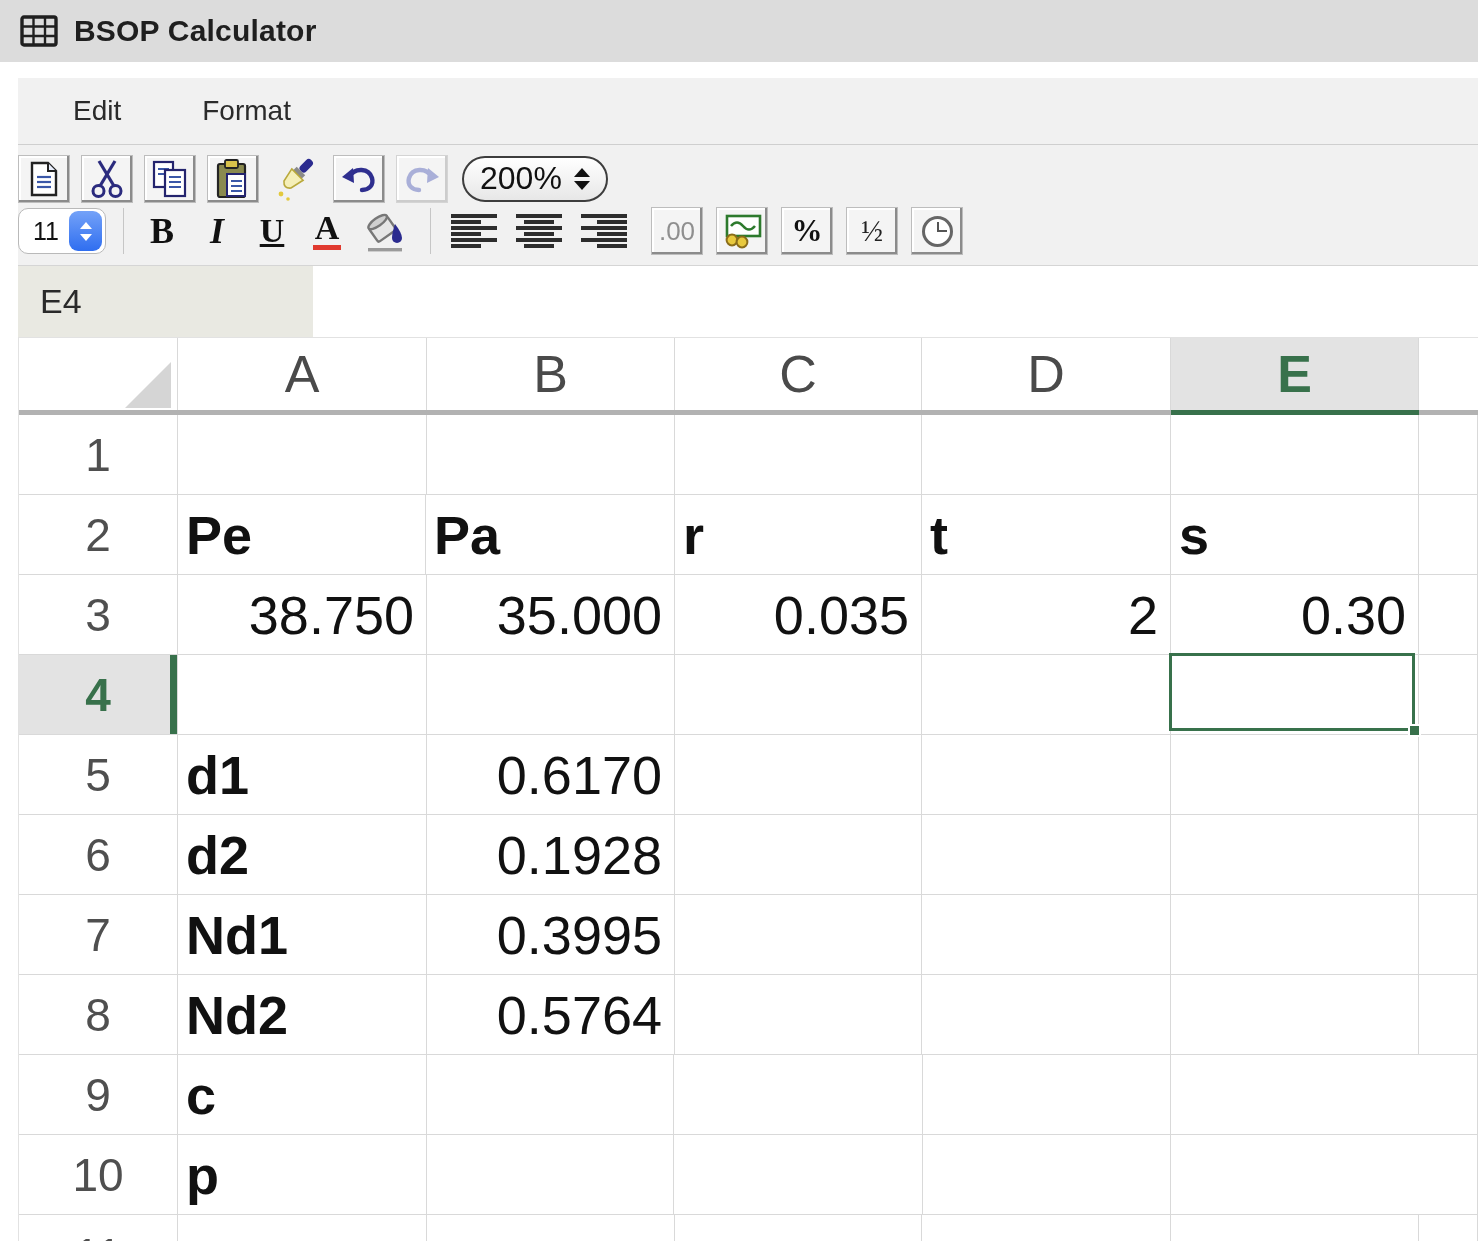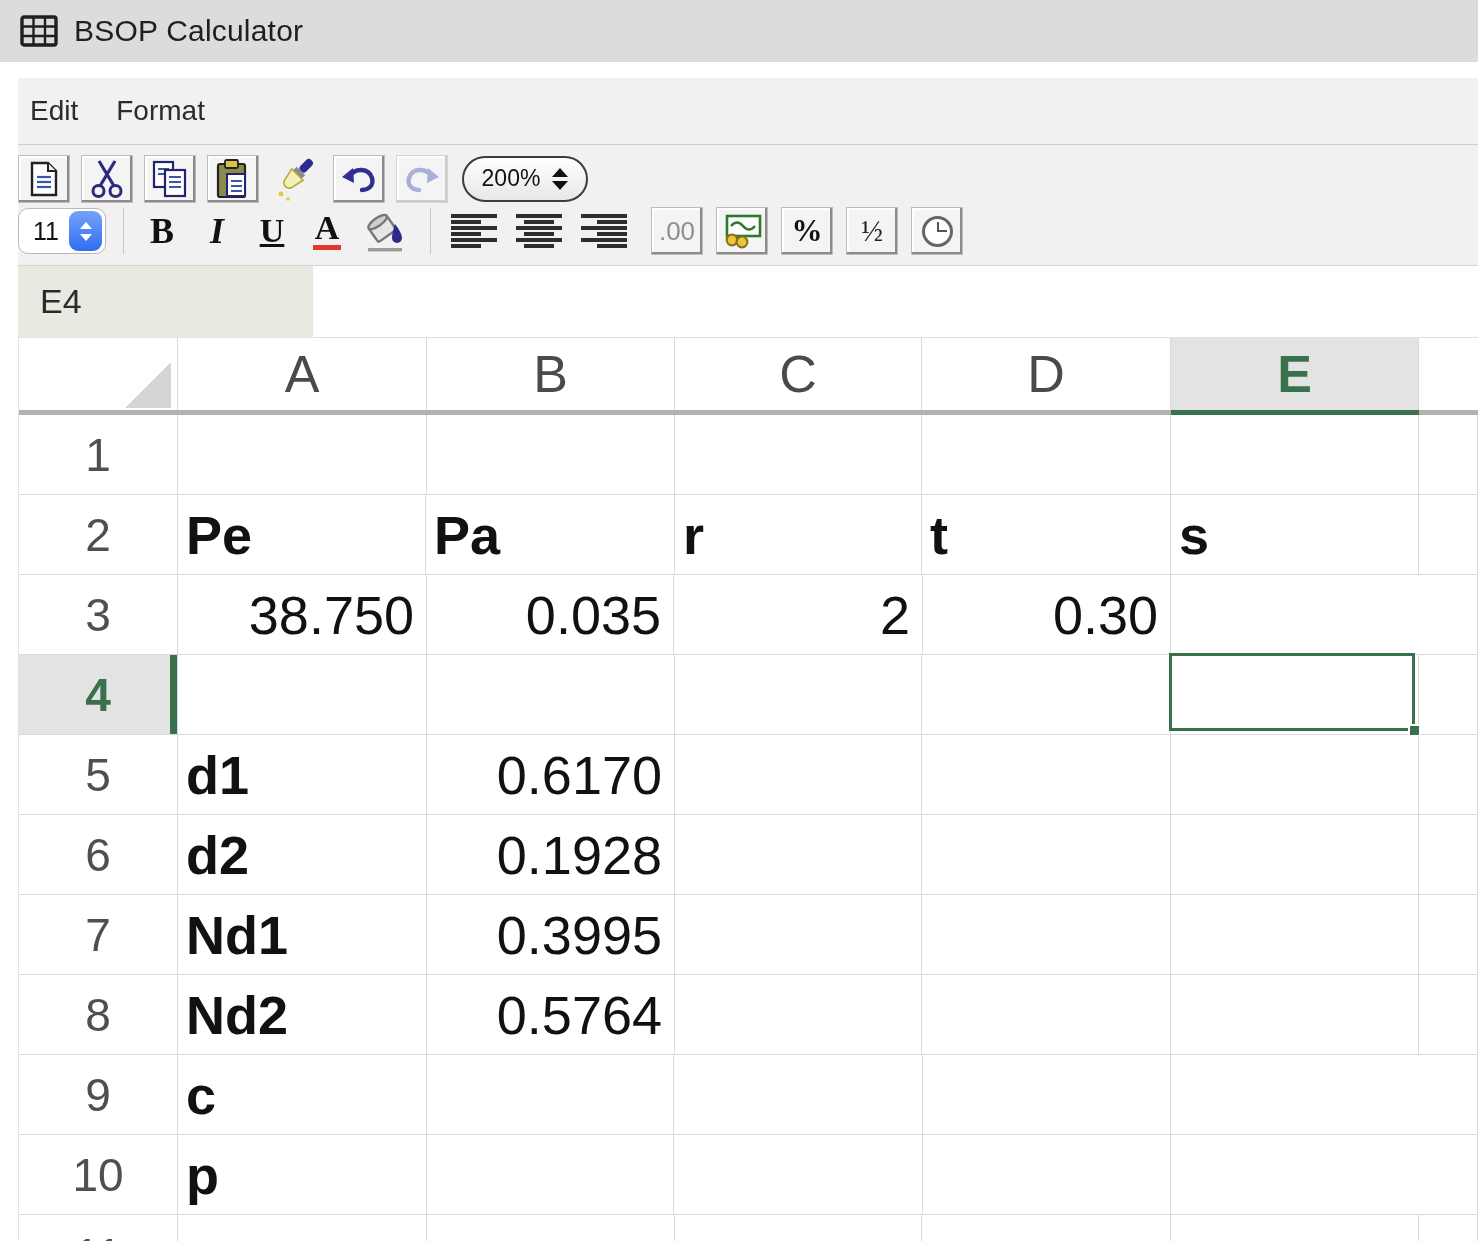--- a/index.html
+++ b/index.html
@@ -1,42 +1,42 @@
 <!DOCTYPE html>
 <html><head>
 <meta charset="utf-8">
 <style>
   html,body{margin:0;padding:0;background:#fff;width:1478px;height:1256px;overflow:hidden;
     font-family:"Liberation Sans",sans-serif;-webkit-font-smoothing:antialiased;}
   *{box-sizing:border-box;}
 
   
   .titlebar{height:62px;background:#dcdcdc;display:flex;align-items:center;padding-left:20px;gap:16px;}
-  .titlebar .app-title{font-size:30px;font-weight:400;color:#1f1f1f;letter-spacing:.2px;}
+  .titlebar .app-title{font-size:30px;font-weight:700;color:#1f1f1f;letter-spacing:.2px;}
   .title-gap{height:16px;background:#fff;}
 
   
   .chrome{margin-left:18px;background:#f1f1f1;border-bottom:1px solid #d5d5d5;}
   .menubar{height:67px;display:flex;align-items:center;padding-left:12px;gap:38px;
     font-size:28px;color:#2b2b2b;border-bottom:1px solid #cfcfcf;}
-  .menu-item{cursor:default;}
+  .menu-item{cursor:default;margin-left:43px;}
 
   .toolbar-row{display:flex;align-items:center;padding-left:0;}
   .toolbar-row.row1{padding-top:9px;height:58px;gap:11px;}
   .toolbar-row.row2{padding-top:6px;height:62px;gap:13px;padding-bottom:12px;}
 
   .tb-btn{width:52px;height:48px;background:#f4f4f4;display:flex;align-items:center;justify-content:center;
     box-shadow:inset -2px -2px 0 #8b8b8b, inset 2px 2px 0 #ffffff;border:1px solid #bdbdbd;}
   .tb-btn.disabled{box-shadow:inset -2px -2px 0 #cccccc, inset 2px 2px 0 #ffffff;border-color:#d4d4d4;}
   .tb-flat{width:52px;height:48px;display:flex;align-items:center;justify-content:center;background:transparent;}
 
   .zoom-pill{height:46px;min-width:126px;border:2.5px solid #3d3d3d;border-radius:23px;
     background:linear-gradient(#ffffff,#e7e7e7);display:flex;align-items:center;justify-content:center;
     gap:12px;padding:0 16px;margin-left:3px;}
-  .zoom-pill .zoom-text{font-size:23px;color:#111;}
+  .zoom-pill .zoom-text{font-size:32px;color:#111;}
   .stepper{display:flex;flex-direction:column;gap:4px;align-items:center;}
   .tri-up{width:0;height:0;border-left:8px solid transparent;border-right:8px solid transparent;border-bottom:9px solid #111;}
   .tri-down{width:0;height:0;border-left:8px solid transparent;border-right:8px solid transparent;border-top:9px solid #111;}
 
   .fontsize-ctl{width:88px;height:46px;background:#fff;border:1.5px solid #b9b9b9;border-radius:10px;
     display:flex;align-items:center;justify-content:space-between;padding:2px 3px 2px 14px;}
   .fontsize-ctl .fs-val{font-size:25px;color:#111;}
   .fs-stepper{width:33px;height:40px;border-radius:9px;background:linear-gradient(#74a2f8,#2f6ef0);
     display:flex;flex-direction:column;align-items:center;justify-content:center;gap:5px;}
   .fs-tri-up{width:0;height:0;border-left:6px solid transparent;border-right:6px solid transparent;border-bottom:7px solid #fff;}
@@ -335,20 +335,21 @@
         <div class="cell col-B label">Pe</div>
         <div class="cell col-A label">Pa</div>
         <div class="cell col-C label">r</div>
         <div class="cell col-D label">t</div>
         <div class="cell col-E label">s</div>
         <div class="cell col-F"></div>
       </div>
       <div class="grid-row">
         <div class="rowhead">3</div>
         <div class="cell col-A number">38.750</div>
+        <div class="cell col-B number">35.000</div>
         <div class="cell col-C number">0.035</div>
         <div class="cell col-D number">2</div>
         <div class="cell col-E number">0.30</div>
         <div class="cell col-F"></div>
       </div>
       <div class="grid-row">
         <div class="rowhead selected">4</div>
         <div class="cell col-A"></div>
         <div class="cell col-B"></div>
         <div class="cell col-C"></div>

